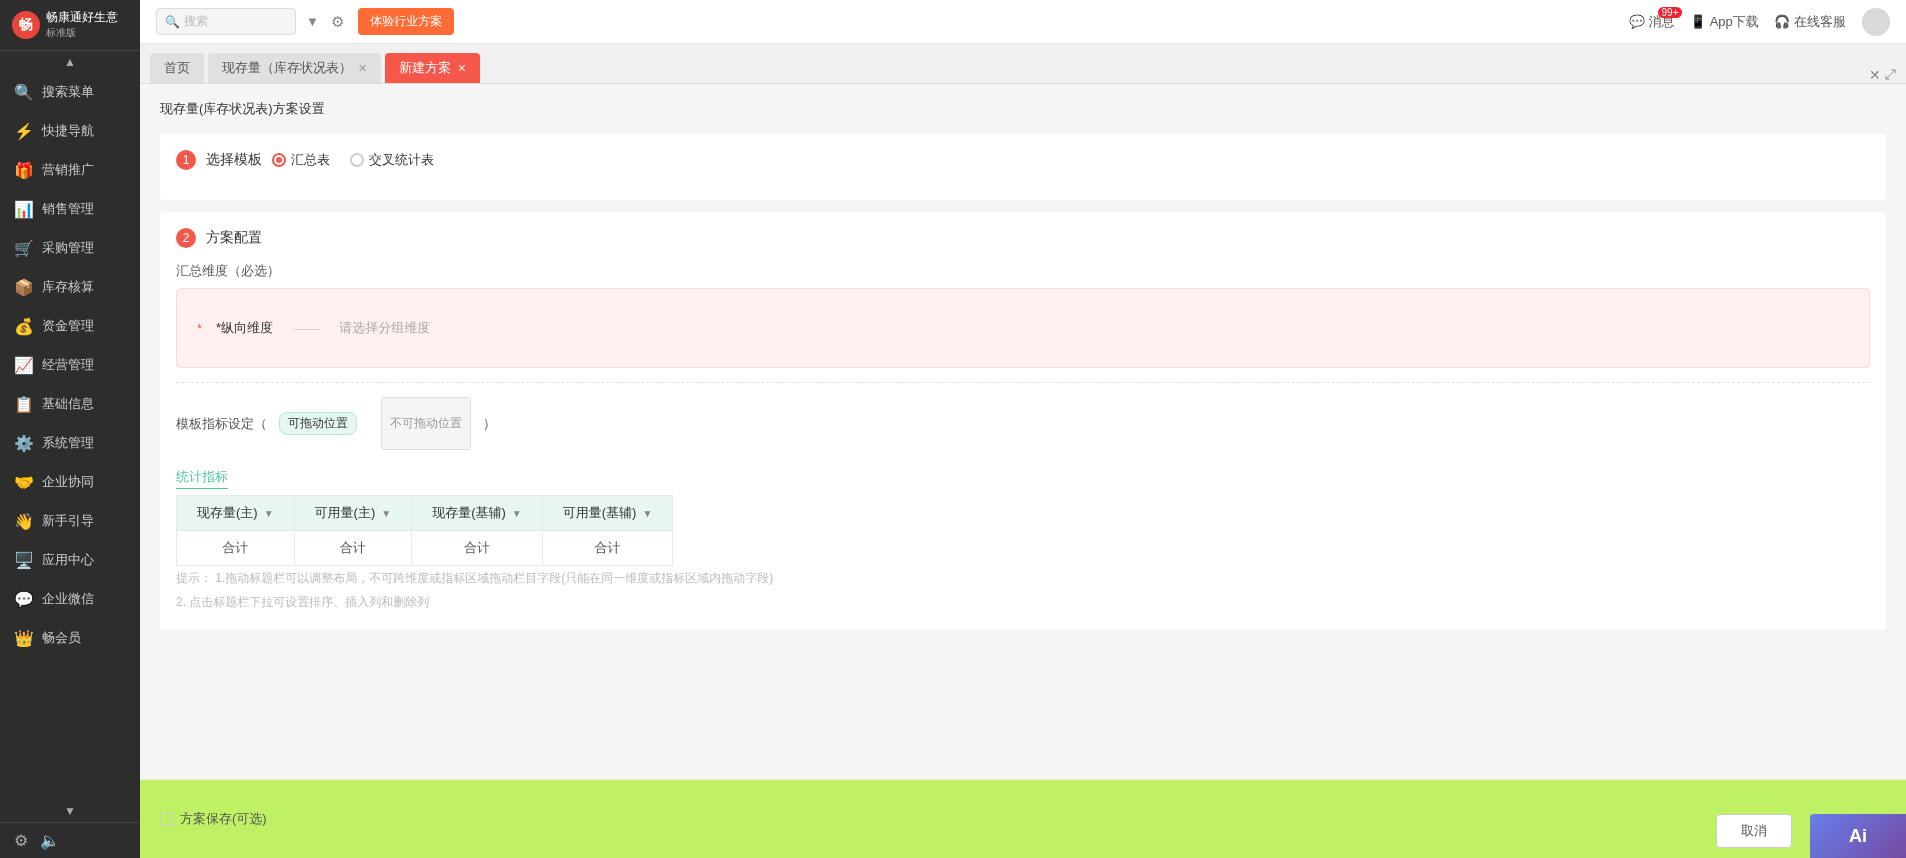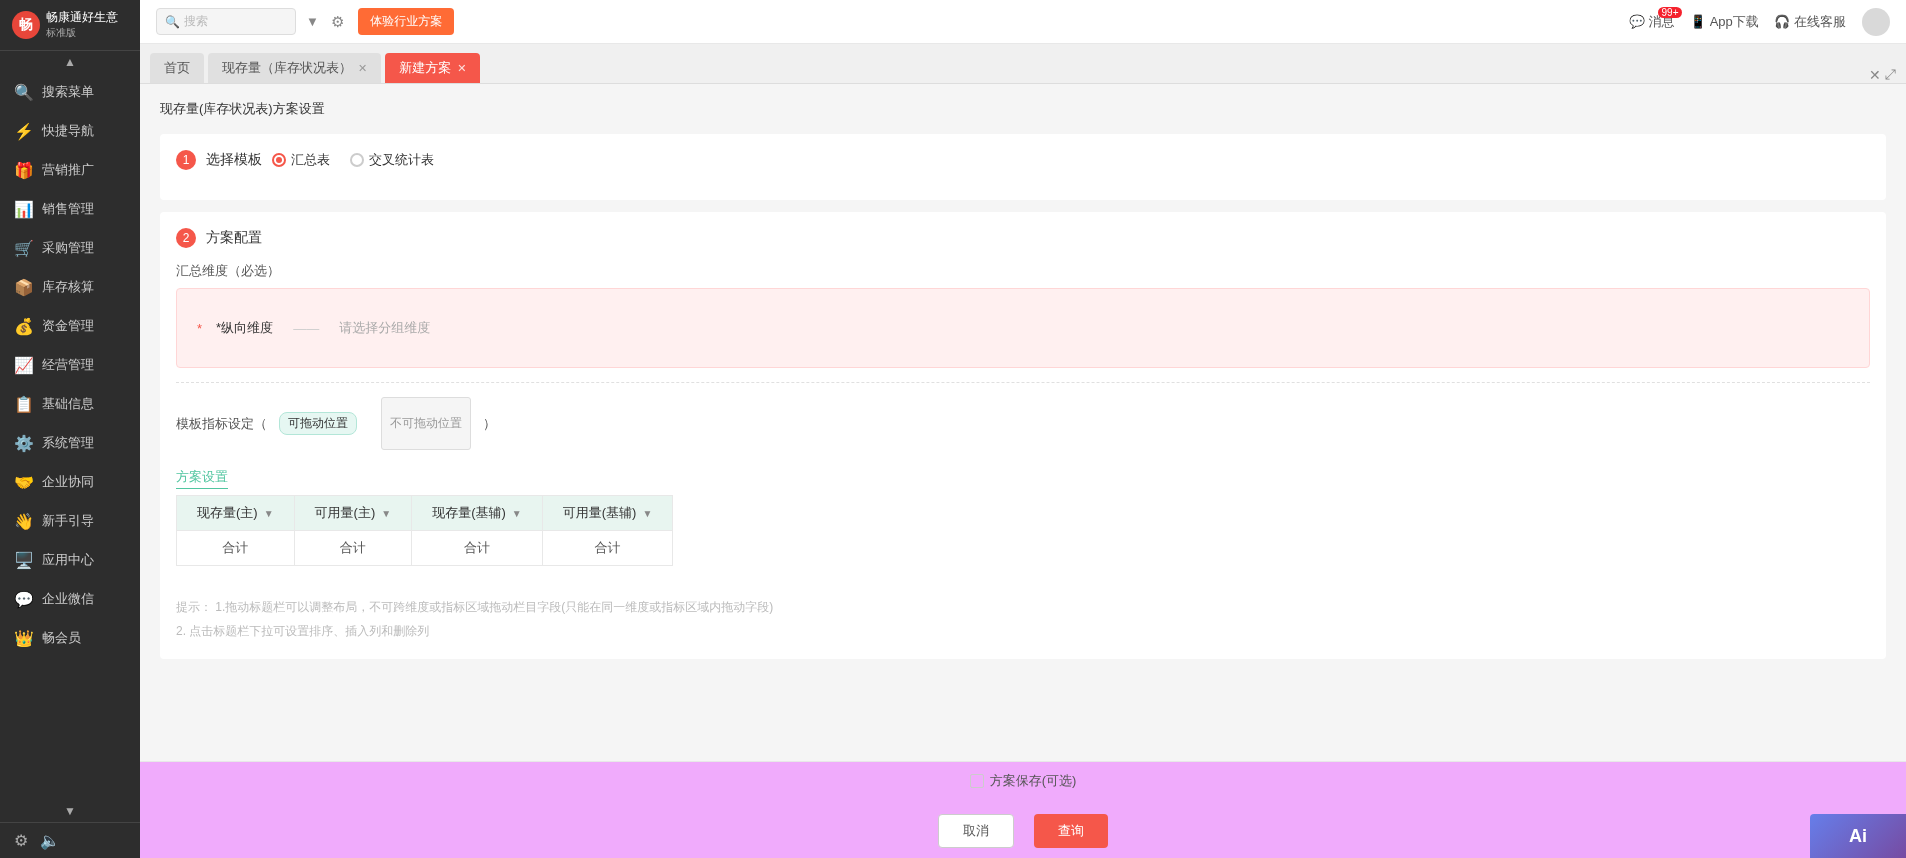--- a/index.html
+++ b/index.html
@@ -163,28 +163,27 @@
     }
     .scheme-table th {
       background: #e8f5f0; color: #333; font-weight: normal;
       padding: 8px 20px; white-space: nowrap;
     }
     .scheme-table th .th-content { display: flex; align-items: center; justify-content: center; gap: 6px; }
     .scheme-table td { background: #fff; padding: 8px 20px; color: #555; }
     .dropdown-arrow { color: #888; font-size: 10px; cursor: pointer; }
 
     
-    .tips-area { margin-top: 29px; color: #bbb; font-size: 12px; line-height: 2; }
+    .tips-area { margin-top: 0; color: #bbb; font-size: 12px; line-height: 2; }
 
     
     .bottom-area {
-      background: #f0abfc; border-top: 1px solid #e8e8e8;
+      background: #bef264; border-top: 1px solid #e8e8e8;
       padding: 10px 20px; display: flex; align-items: center; justify-content: space-between;
       flex-shrink: 0;
-      flex-direction: column;
     }
     .save-option { display: flex; align-items: center; gap: 6px; font-size: 13px; color: #555; cursor: pointer; }
     .save-checkbox { width: 14px; height: 14px; border: 1px solid #ccc; border-radius: 2px; }
     .action-buttons { display: flex; gap: 20px; margin-top: 24px; }
     .btn-cancel {
       padding: 7px 24px; border: 1px solid #ccc; border-radius: 4px;
       background: #fff; color: #555; cursor: pointer; font-size: 13px;
     }
     .btn-query {
       padding: 7px 24px; border: none; border-radius: 4px;
@@ -369,21 +368,21 @@
       
       <div class="indicator-row">
         <span class="indicator-label">模板指标设定（</span>
         <span class="draggable-tag">可拖动位置</span>
         <span class="indicator-label"></span>
         <span class="non-draggable-tag">不可拖动位置</span>
         <span class="indicator-label">）</span>
       </div>
 
       
-      <div class="stats-label">方案设置</div>
+      <div class="stats-label">统计指标</div>
 
       
       <table class="scheme-table">
         <thead>
           <tr>
             <th>
               <div class="th-content">
                 <span>现存量(主)</span>
                 <span class="dropdown-arrow">▼</span>
               </div>

